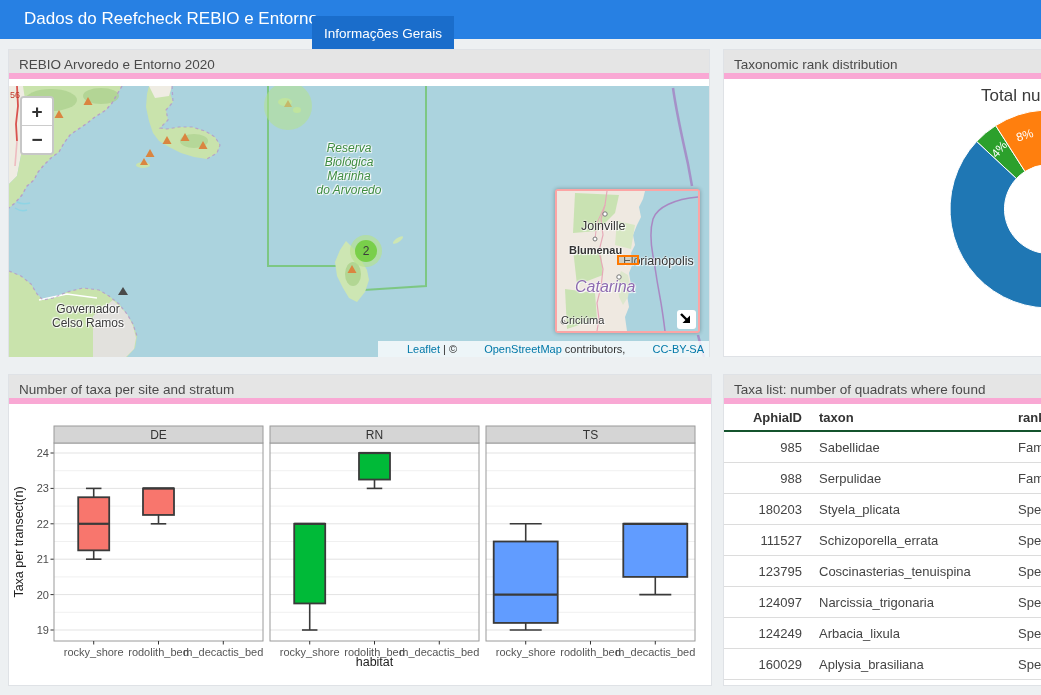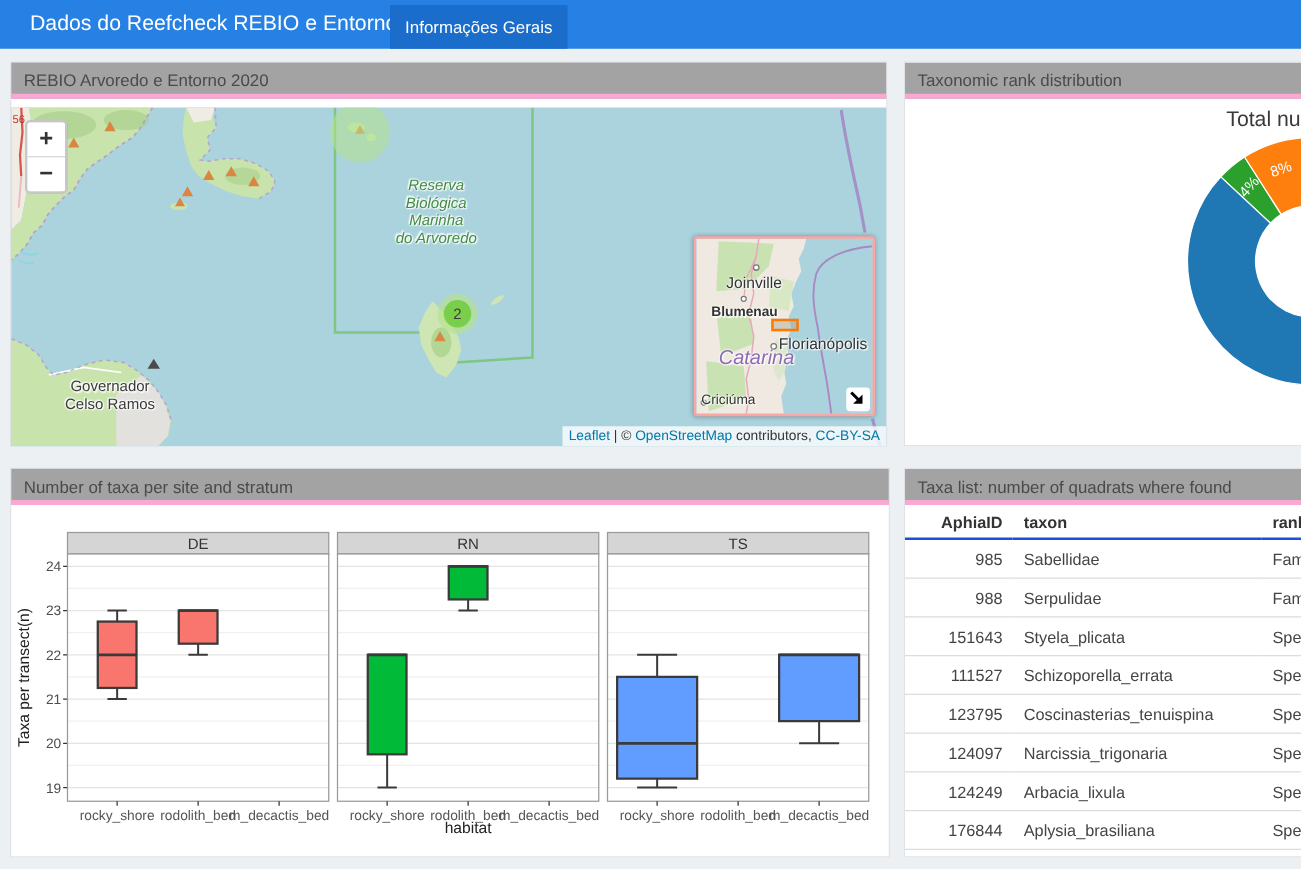--- a/index.html
+++ b/index.html
@@ -4,26 +4,26 @@
 <style>
   html,body{margin:0;padding:0;}
   body{
     width:1041px;height:695px;position:relative;overflow:hidden;
     background:#edf0f2;font-family:"Liberation Sans","DejaVu Sans",sans-serif;
     -webkit-font-smoothing:antialiased;
   }
   
   .navbar{position:absolute;left:0;top:0;width:1100px;height:39px;background:#2780e3;}
   .navbar-title{position:absolute;left:24px;top:0;line-height:37px;color:#fff;font-size:17px;}
-  .navbar-tab{position:absolute;left:312px;top:4px;width:142px;height:35px;background:#1a6dcb;
+  .navbar-tab{position:absolute;left:312px;top:16px;width:142px;height:35px;background:#1a6dcb;
     color:#fff;font-size:13.5px;text-align:center;line-height:35px;cursor:pointer;}
   
   .panel{position:absolute;background:#fff;border:1px solid #dfe2e6;box-sizing:border-box;}
   .panel-header{height:29px;line-height:29px;padding-left:10px;font-size:13.5px;color:#4a4a4a;
-    border-bottom:4px solid #f9a8d4;box-sizing:border-box;background:#a3a3a3;white-space:nowrap;overflow:hidden;}
+    border-bottom:6px solid #f9a8d4;box-sizing:border-box;background:#e5e5e5;white-space:nowrap;overflow:hidden;}
   #panel-map{left:8px;top:49px;width:702px;height:308px;}
   #panel-donut{left:723px;top:49px;width:420px;height:308px;overflow:hidden;}
   #panel-box{left:8px;top:374px;width:704px;height:312px;}
   #panel-table{left:723px;top:374px;width:420px;height:312px;overflow:hidden;}
   
   .map{position:relative;margin-top:7px;width:700px;height:271px;background:#abd3de;overflow:hidden;}
   .map-label{position:absolute;text-align:center;pointer-events:none;
     text-shadow:0 0 2px #fff,0 0 2px #fff,1px 1px 1px #fff,-1px -1px 1px #fff;}
   .reserve-label{left:280px;top:55px;width:120px;font-size:12px;font-style:italic;color:#3f8c42;line-height:14px;}
   .city-label{left:19px;top:216px;width:120px;font-size:12px;color:#3a3a3a;line-height:14px;}
@@ -34,34 +34,34 @@
     color:#333;cursor:pointer;background:#fff;}
   .zoom-btn:first-child{border-bottom:1px solid #ccc;}
   .cluster{position:absolute;left:341px;top:149px;width:32px;height:32px;border-radius:50%;
     background:rgba(181,226,140,0.65);cursor:pointer;}
   .cluster-inner{position:absolute;left:5px;top:5px;width:22px;height:22px;border-radius:50%;
     background:rgba(110,204,57,0.85);text-align:center;line-height:22px;font-size:12px;color:#3c3c3c;}
   .cluster-halo{position:absolute;left:255px;top:-4px;width:48px;height:48px;border-radius:50%;
     background:rgba(181,226,140,0.55);}
   .attribution{position:absolute;right:0;bottom:0;height:16px;line-height:16px;background:rgba(255,255,255,0.78);
     padding:0 5px;font-size:11px;color:#333;white-space:nowrap;}
-  .attribution .lnk{color:#0078A8;text-decoration:none;cursor:pointer;}
+  .attribution .lnk{color:#0078A8;text-decoration:none;cursor:pointer;margin-left:24px;}
   
   .minimap{position:absolute;left:546px;top:103px;width:145px;height:144px;background:#fca5a5;
     border-radius:3px;box-shadow:0 0 4px rgba(0,0,0,0.3);}
   .minimap-inner{position:absolute;left:2px;top:2px;width:141px;height:140px;overflow:hidden;background:#abd3de;}
   .mm-label{position:absolute;color:#333;pointer-events:none;white-space:nowrap;
     text-shadow:0 0 2px #fff,0 0 2px #fff,1px 1px 1px #fff;}
   .mm-toggle{position:absolute;right:2px;bottom:2px;width:19px;height:19px;background:#fff;
     border-radius:3px;cursor:pointer;}
   .aiming-rect{position:absolute;left:60px;top:64px;width:22px;height:10px;border:2px solid #ff7800;
     background:rgba(160,160,140,0.4);box-sizing:border-box;}
   
   table.dt{border-collapse:collapse;width:400px;font-size:13px;color:#444;margin-top:1px;}
-  table.dt th{font-weight:bold;color:#333;text-align:left;height:25px;border-bottom:2px solid #1d4ed8;padding:0;}
+  table.dt th{font-weight:bold;color:#333;text-align:left;height:25px;border-bottom:2px solid #14532d;padding:0;}
   table.dt td{height:30px;border-bottom:1px solid #dcdcdc;padding:0;}
   .col-id{width:78px;text-align:right !important;padding-right:8px !important;}
   .col-taxon{padding-left:9px !important;width:190px;}
   .col-rank{padding-left:9px !important;}
   .donut-title{position:absolute;left:257px;top:7px;font-size:17px;color:#3a3a3a;white-space:nowrap;}
 </style>
 </head>
 <body>
 
 <div class="navbar">
@@ -163,21 +163,21 @@
           <path d="M48,14 L40,32 L38,48" stroke="#e6a9b8" stroke-width="1" fill="none"></path>
           <g fill="#fff" stroke="#777" stroke-width="1">
             <circle cx="48" cy="23" r="2.2"></circle>
               <circle cx="38" cy="48" r="2"></circle>
             <circle cx="62" cy="86" r="2.2"></circle>
               <circle cx="6" cy="131" r="2"></circle>
           </g>
         </svg>
         <div class="mm-label" style="left:24px;top:28px;font-size:12.5px;">Joinville</div>
         <div class="mm-label" style="left:12px;top:53px;font-size:11px;font-weight:bold;">Blumenau</div>
-        <div class="mm-label" style="left:66px;top:77px;font-size:12.5px;">Florianópolis</div>
+        <div class="mm-label" style="left:66px;top:63px;font-size:12.5px;">Florianópolis</div>
         <div class="mm-label" style="left:4px;top:123px;font-size:11px;">Criciúma</div>
         <div class="mm-label" style="left:18px;top:87px;font-size:16px;font-style:italic;color:#8e6bb0;">Catarina</div>
         <div class="aiming-rect"></div>
         <div class="mm-toggle">
           <svg width="19" height="19" viewBox="0 0 19 19">
             <line x1="4" y1="4" x2="11" y2="11" stroke="#000" stroke-width="2.4"></line>
             <polygon points="13,13 5.5,13 13,5.5" fill="#000"></polygon>
           </svg>
         </div>
       </div>
@@ -328,21 +328,21 @@
           <td class="col-id">985</td>
           <td class="col-taxon">Sabellidae</td>
           <td class="col-rank">Family</td>
         </tr>
         <tr>
           <td class="col-id">988</td>
           <td class="col-taxon">Serpulidae</td>
           <td class="col-rank">Family</td>
         </tr>
         <tr>
-          <td class="col-id">151643</td>
+          <td class="col-id">180203</td>
           <td class="col-taxon">Styela_plicata</td>
           <td class="col-rank">Species</td>
         </tr>
         <tr>
           <td class="col-id">111527</td>
           <td class="col-taxon">Schizoporella_errata</td>
           <td class="col-rank">Species</td>
         </tr>
         <tr>
           <td class="col-id">123795</td>
@@ -353,19 +353,19 @@
           <td class="col-id">124097</td>
           <td class="col-taxon">Narcissia_trigonaria</td>
           <td class="col-rank">Species</td>
         </tr>
         <tr>
           <td class="col-id">124249</td>
           <td class="col-taxon">Arbacia_lixula</td>
           <td class="col-rank">Species</td>
         </tr>
         <tr>
-          <td class="col-id">176844</td>
+          <td class="col-id">160029</td>
           <td class="col-taxon">Aplysia_brasiliana</td>
           <td class="col-rank">Species</td>
         </tr>
       </tbody>
   </table>
 </div>
 
 </body></html>

